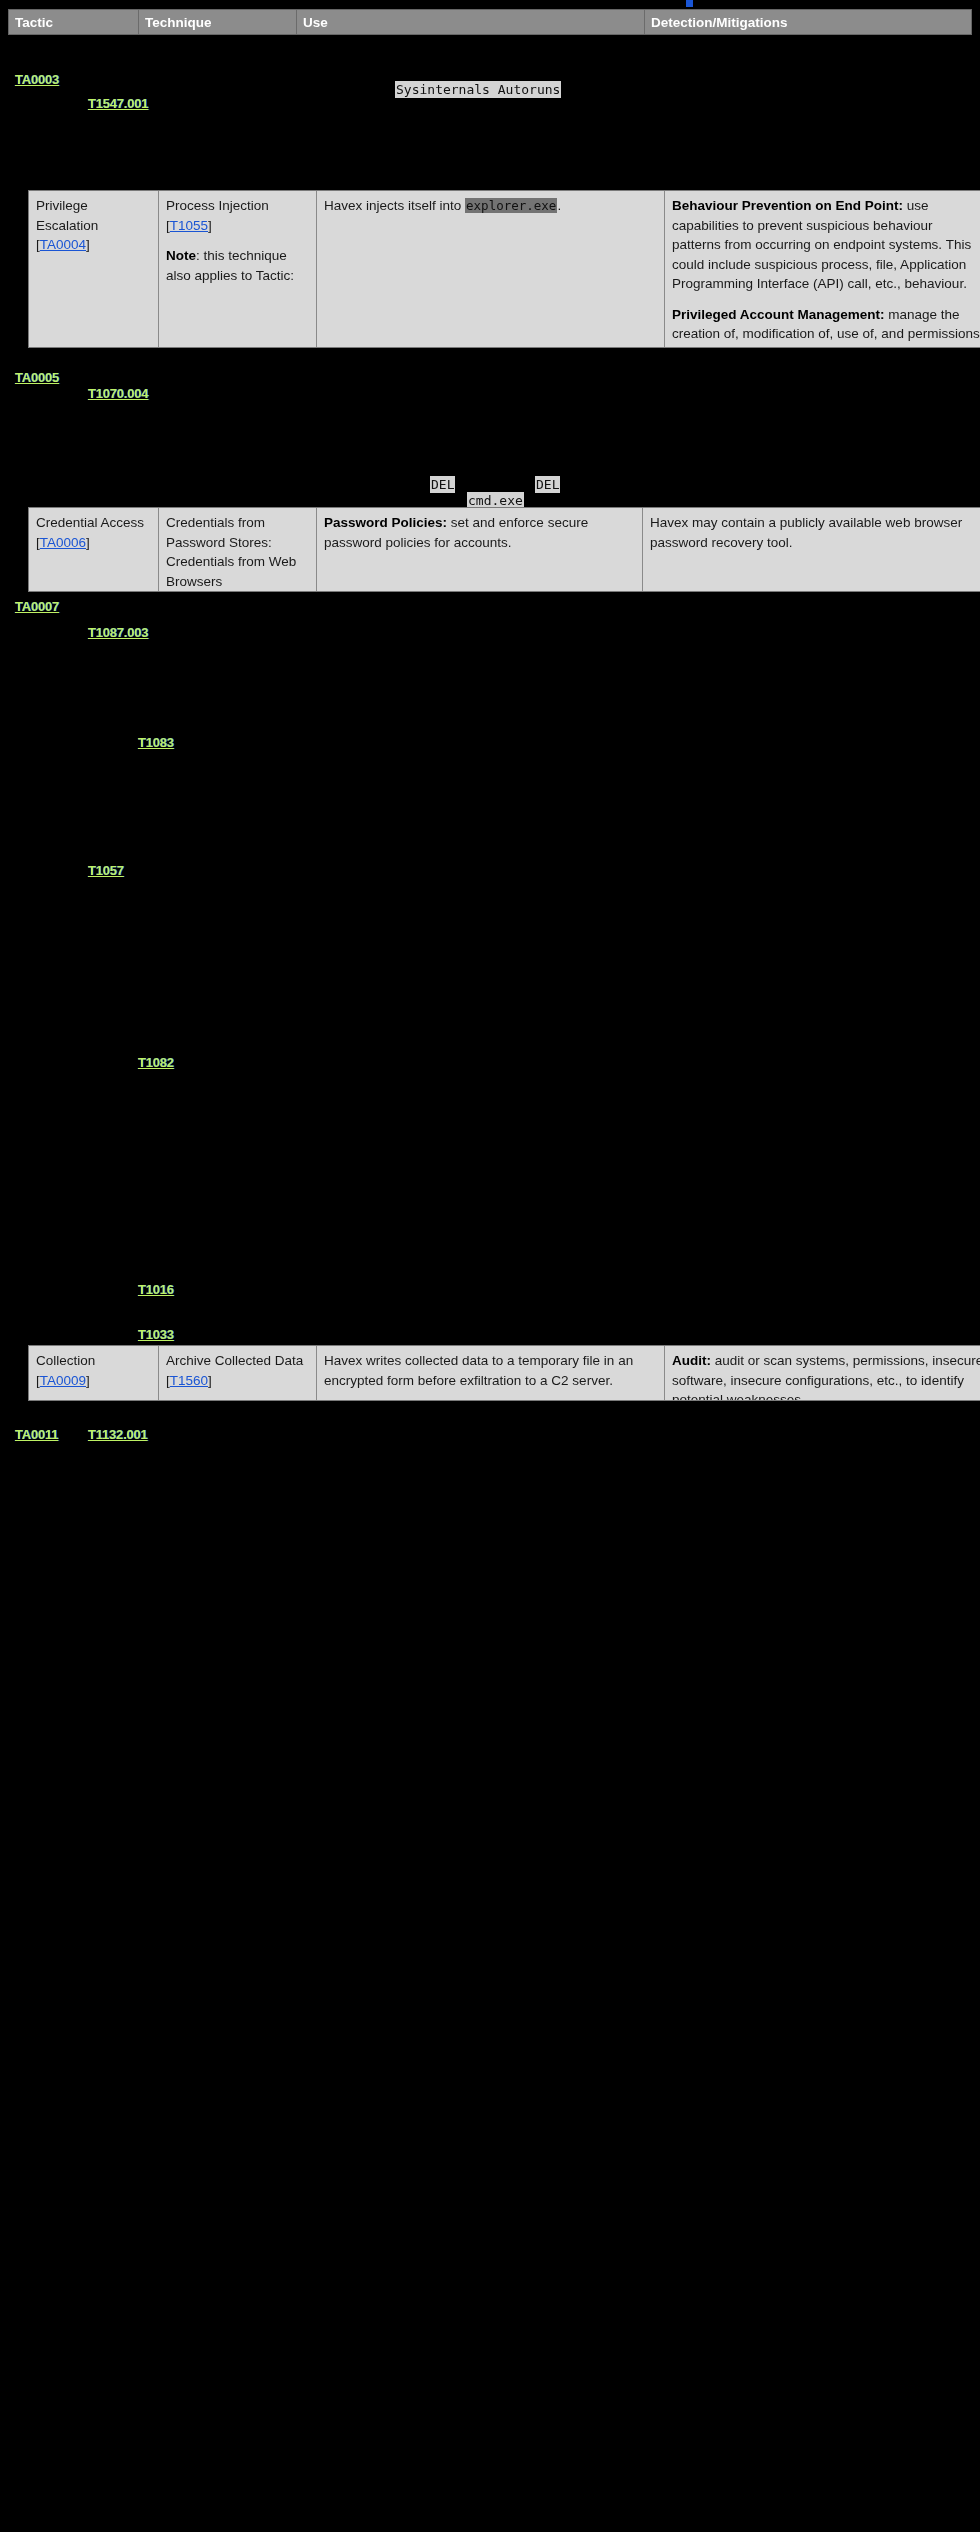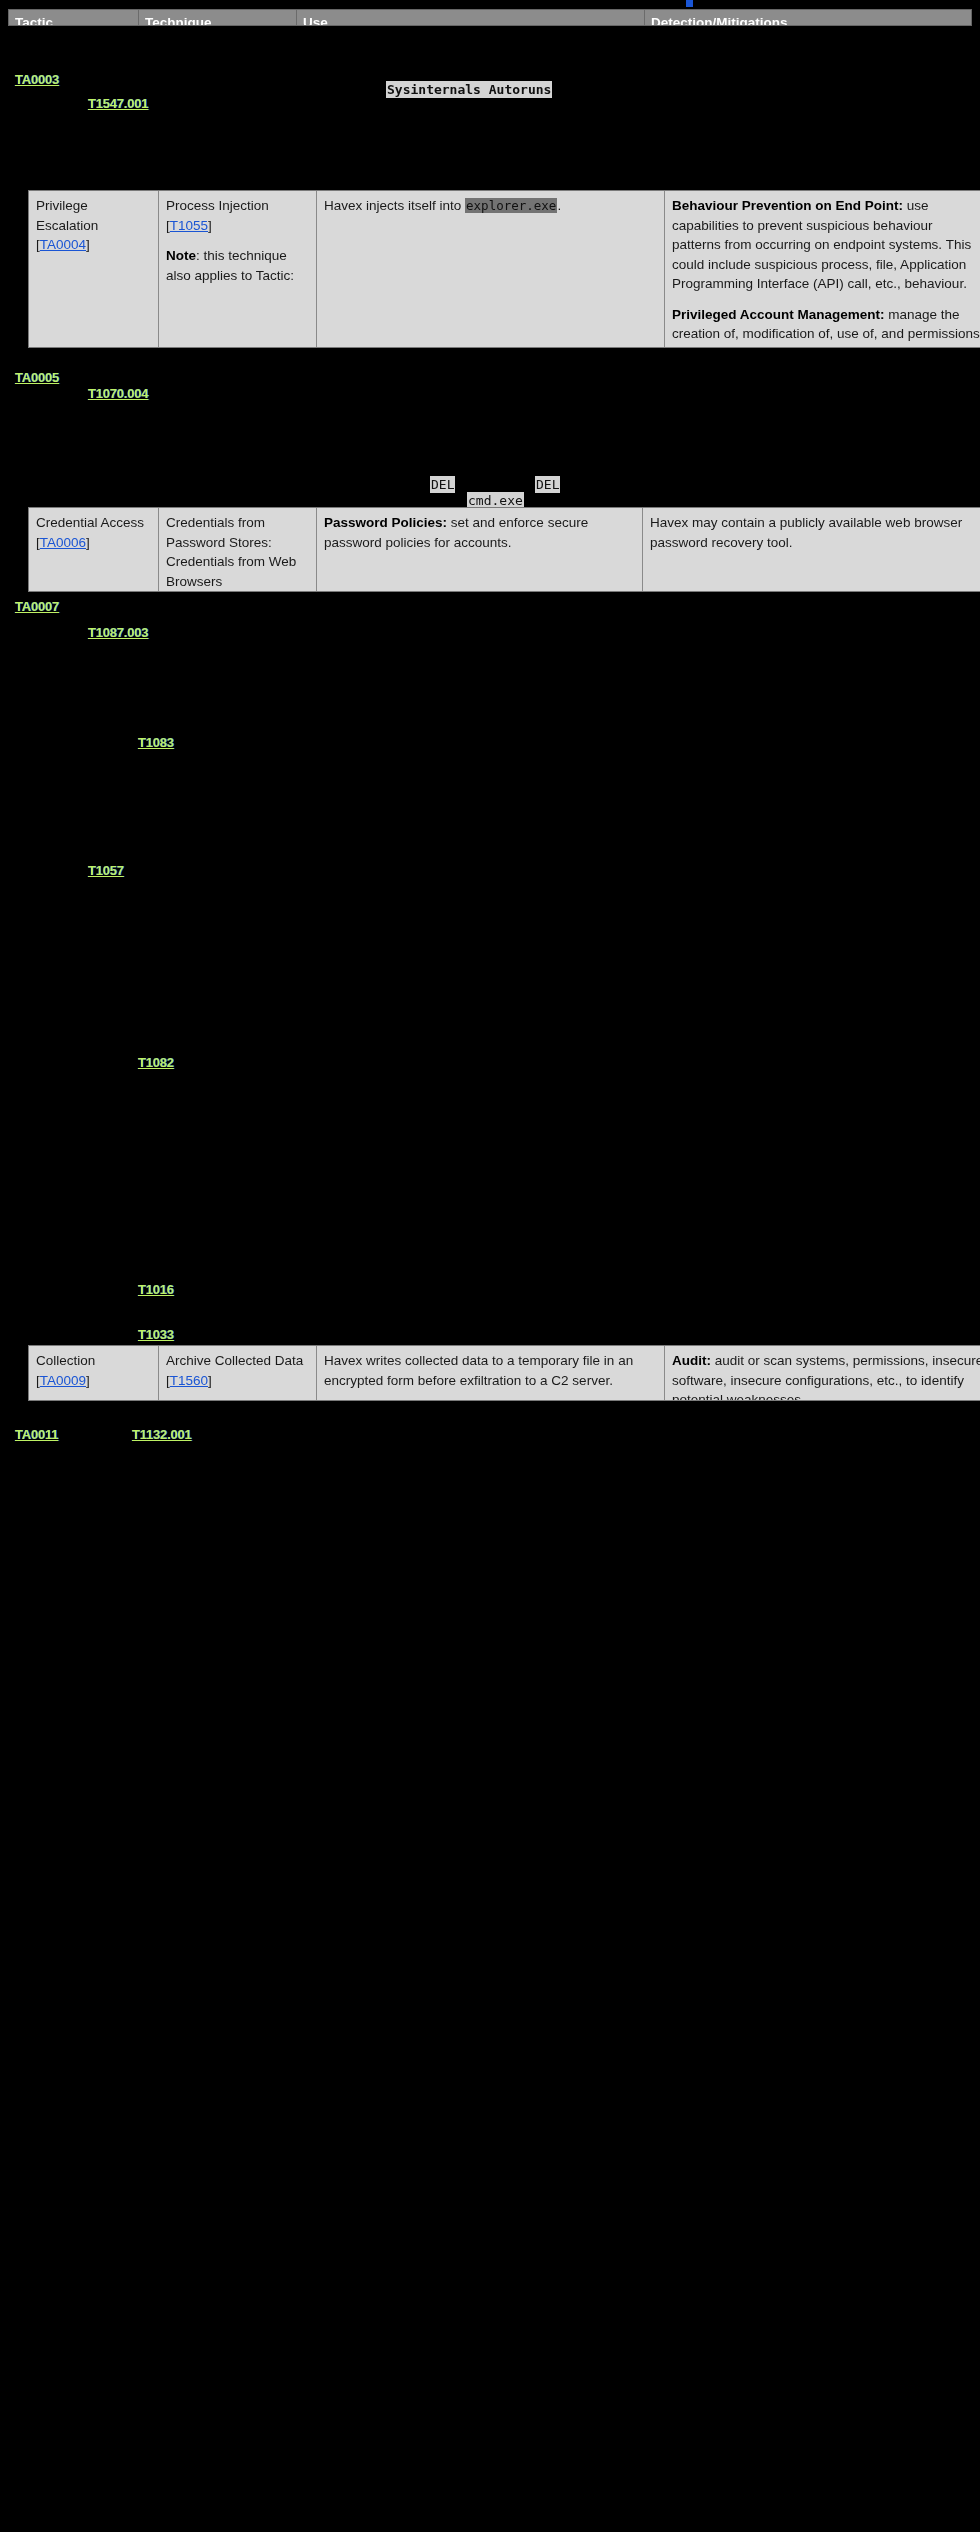--- a/index.html
+++ b/index.html
@@ -14,21 +14,21 @@
     font-size: 13.5px;
     line-height: 1.45;
     color: #1a1a1a;
     overflow: hidden;
   }
 
   
   .attack-header {
     position: absolute;
     left: 8px; top: 9px;
-    width: 964px; height: 17px;
+    width: 964px; height: 26px;
     display: flex;
     background: #8c8c8c;
     border: 1px solid #666;
   }
   .attack-header .hcell {
     padding: 3px 6px 0 6px;
     color: #ffffff;
     font-weight: bold;
     font-size: 13.5px;
     line-height: 20px;
@@ -111,21 +111,21 @@
   <div class="hcell c1">Tactic</div>
   <div class="hcell c2">Technique</div>
   <div class="hcell c3">Use</div>
   <div class="hcell c4">Detection/Mitigations</div>
 </div>
 
 <div class="frag" style="left:15px; top:70px;">
   <span class="frag-link">TA0003</span>
 </div>
 
-<div class="frag" style="left:386px; top:80px;font-weight:bold;">
+<div class="frag" style="left:395px; top:80px;">
   <span class="frag-code">Sysinternals Autoruns</span>
 </div>
 
 <div class="frag" style="left:88px; top:94px;">
   <span class="frag-link">T1547.001</span>
 </div>
 
 <div class="row" style="top:190px; height:158px;">
   <div class="cell c1">
     <span>Privilege Escalation</span><br>
@@ -239,15 +239,15 @@
     <p>
       <b>Audit:</b><span> audit or scan systems, permissions, insecure software, insecure configurations, etc., to identify potential weaknesses.</span>
     </p>
   </div>
 </div>
 
 <div class="frag" style="left:15px; top:1425px;">
   <span class="frag-link">TA0011</span>
 </div>
 
-<div class="frag" style="left:88px; top:1425px;margin-left:44px;">
+<div class="frag" style="left:88px; top:1425px;">
   <span class="frag-link">T1132.001</span>
 </div>
 
 </body></html>

